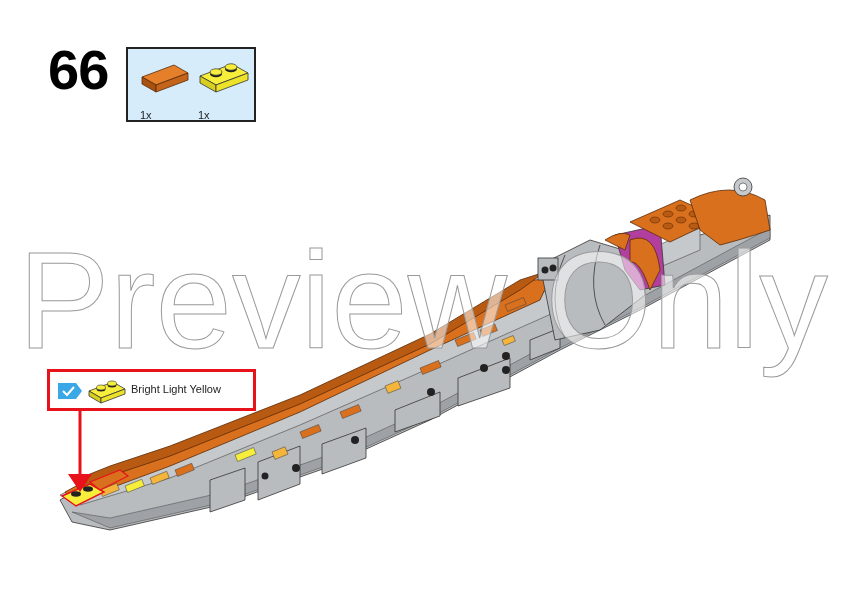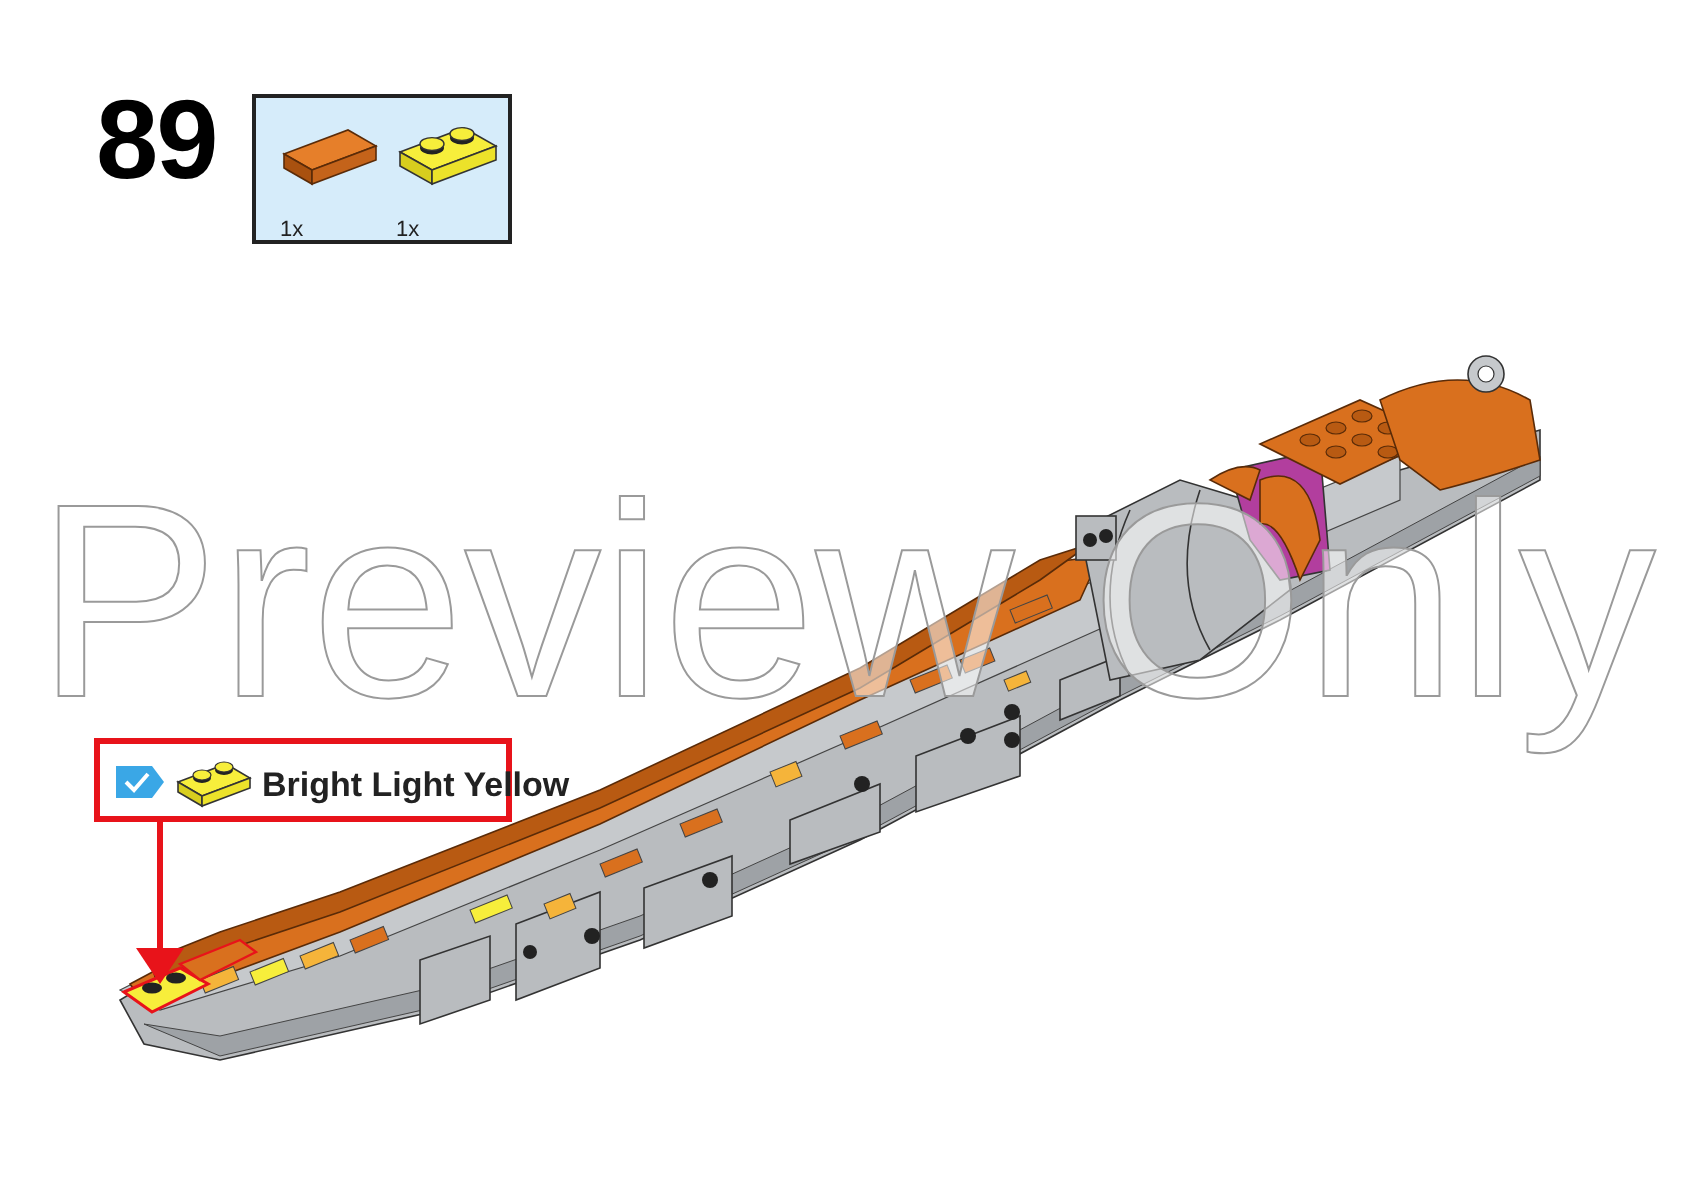--- a/index.html
+++ b/index.html
@@ -11,27 +11,27 @@
                  background: #d6ecfa; border: 2px solid #222; box-sizing: border-box; }
     .part { position: absolute; }
     .part svg { display: block; }
     .part-qty { position: absolute; font-size: 11px; color: #222; margin-top: 13px; }
     .model { position: absolute; left: 0; top: 0; }
     .watermark { position: absolute; left: 0; top: 0; pointer-events: none; }
     .callout { position: absolute; left: 47px; top: 369px; width: 209px; height: 42px;
                border: 3px solid #e8131a; box-sizing: border-box; background: #fff; }
     .callout-check { position: absolute; left: 8px; top: 11px; }
     .callout-brick { position: absolute; left: 37px; top: 6px; }
-    .callout-label { position: absolute; left: 81px; top: 11px; font-size: 17px; color: #222; white-space: nowrap; font-weight: bold; }
+    .callout-label { position: absolute; left: 81px; top: 11px; font-size: 11px; color: #222; white-space: nowrap; }
     .arrow { position: absolute; left: 0; top: 0; }
   </style>
 </head>
 <body>
 
-<div class="step-number">89</div>
+<div class="step-number">66</div>
 
 <div class="parts-box">
   <div class="part" style="left:12px; top:14px;">
     <svg width="50" height="32" viewBox="0 0 50 32">
       <polygon points="2,14 34,2 48,10 16,22" fill="#e67f2a" stroke="#5a2b08" stroke-width="0.8"></polygon>
       <polygon points="2,14 16,22 16,29 2,21" fill="#a9510f" stroke="#5a2b08" stroke-width="0.8"></polygon>
       <polygon points="16,22 48,10 48,17 16,29" fill="#c4631a" stroke="#5a2b08" stroke-width="0.8"></polygon>
     </svg>
   </div>
   <div class="part-qty" style="left:12px; top:47px;">1x</div>

